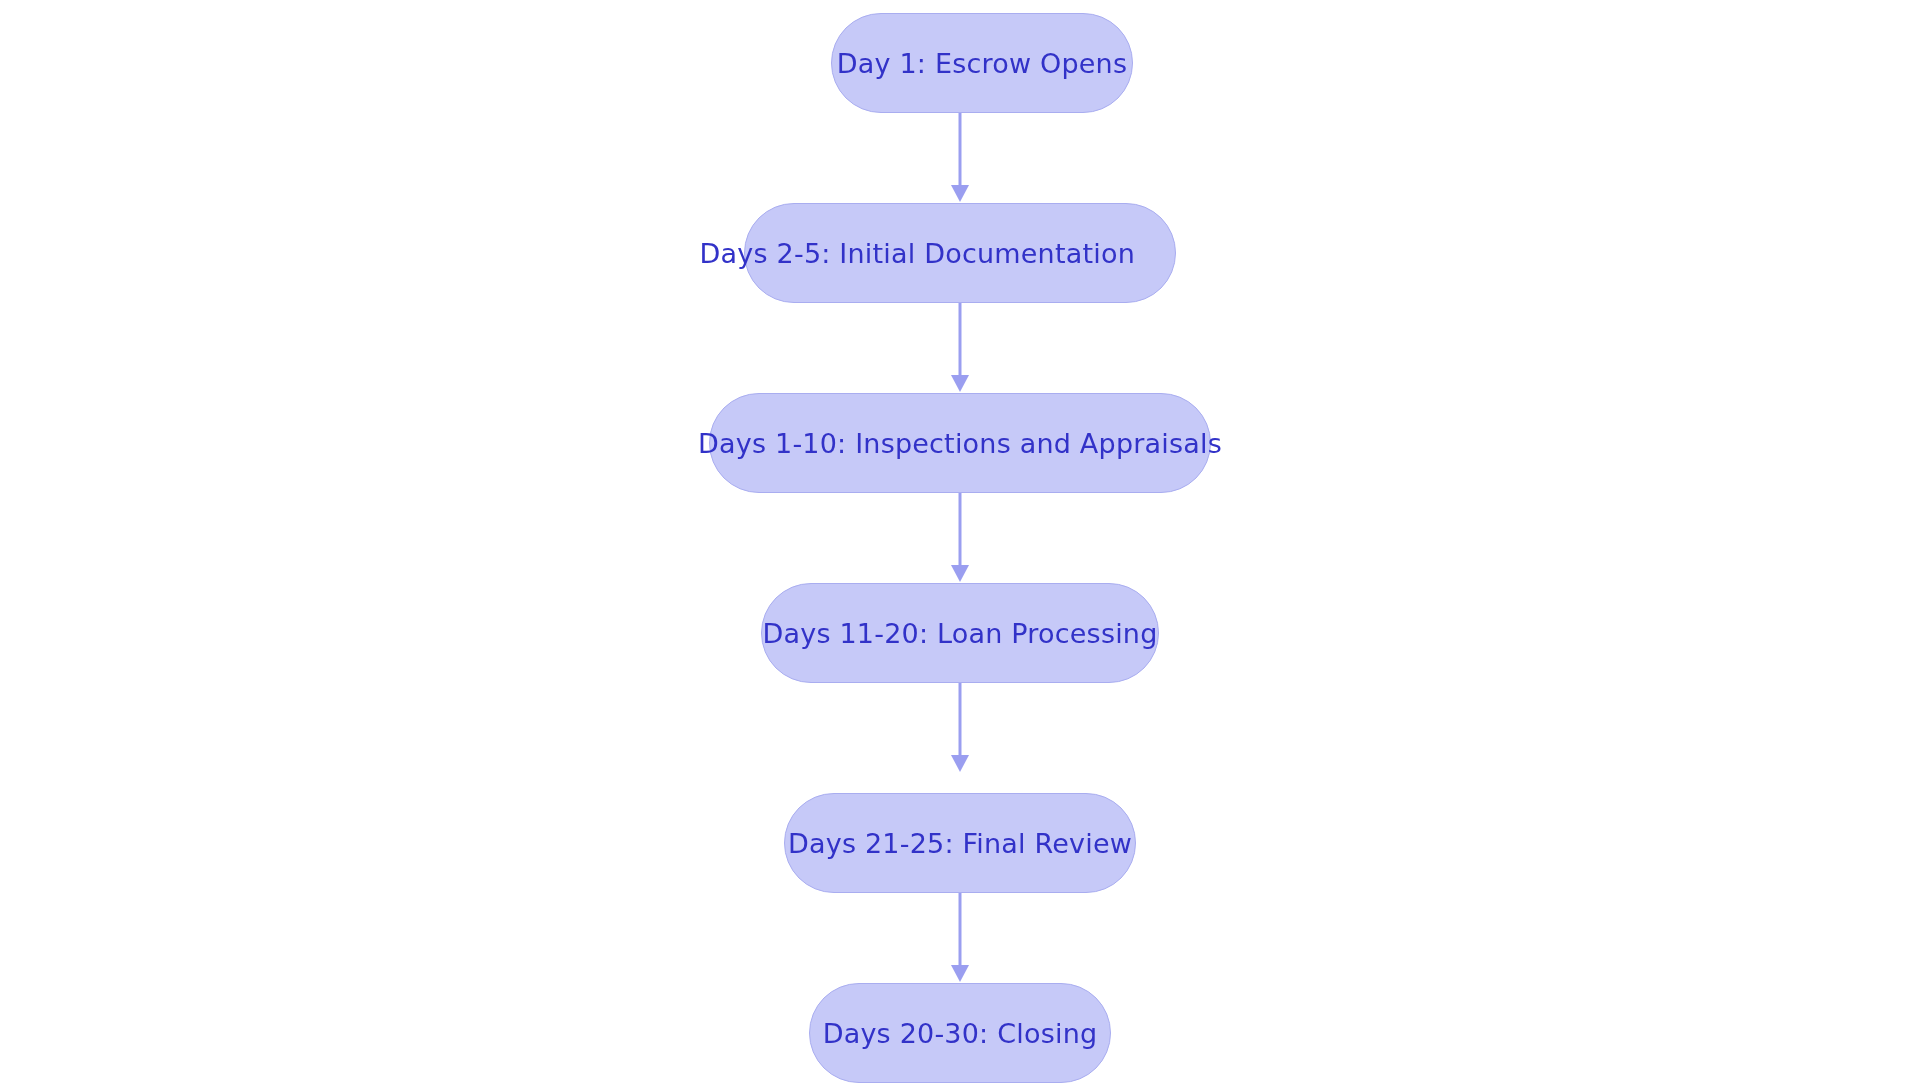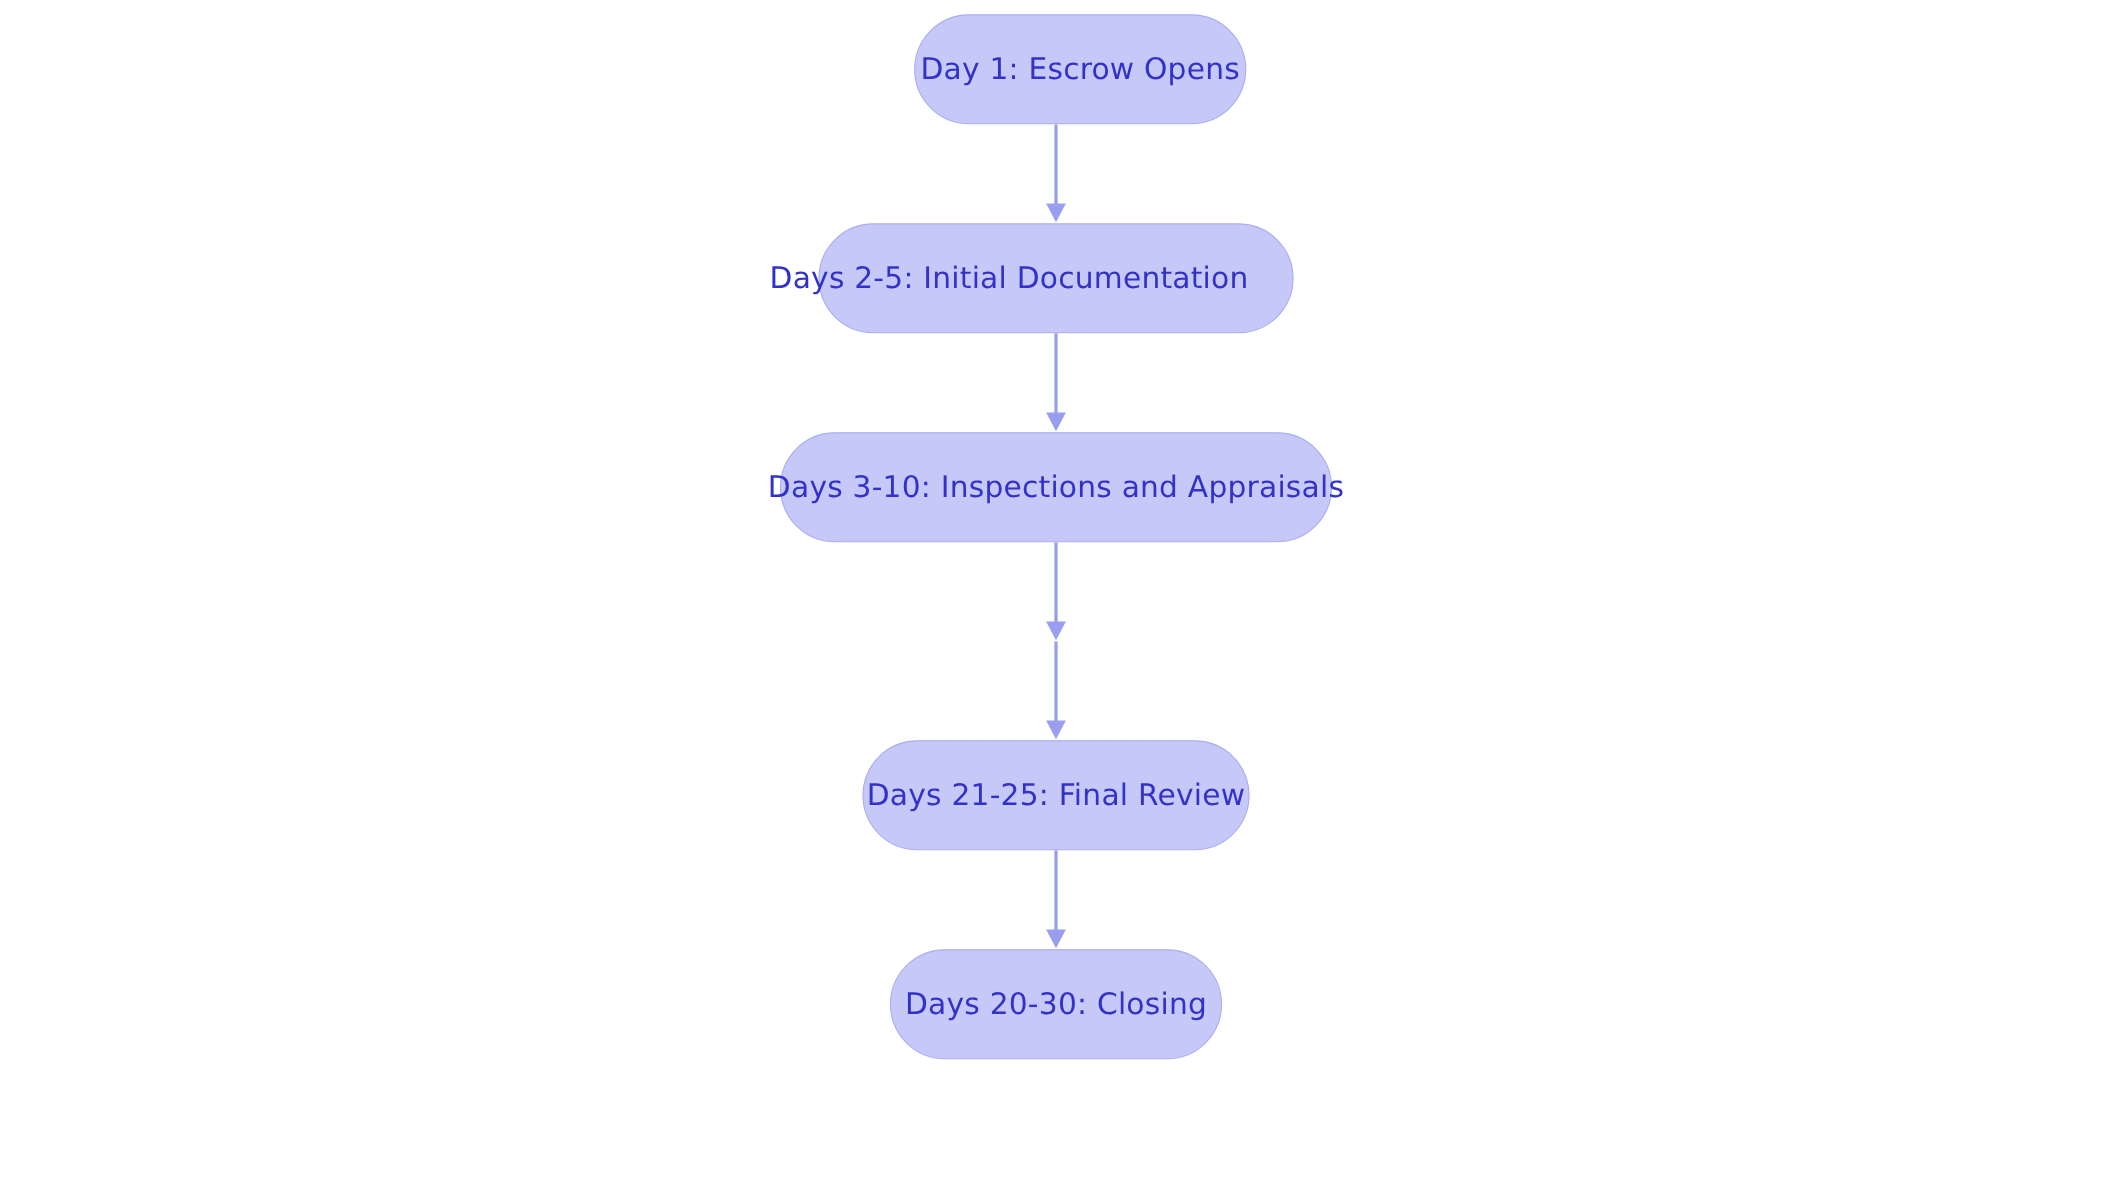--- a/index.html
+++ b/index.html
@@ -58,21 +58,21 @@
   }
   .connector svg {
     display: block;
   }
 
   
   .n0 { width: 302px; margin-left: 44px; }
   .n1 { width: 432px; justify-content: flex-end; }
   .n2 { width: 502px; }
   .n3 { width: 398px; }
-  .n4 { width: 352px; }
+  .n4 { width: 352px; margin-top: 20px; }
   .n5 { width: 302px; }
 
   #spacer-top { height: 13px; flex: 0 0 auto; }
 </style>
 </head>
 <body>
 
 <div id="flowchart">
 
   <div id="spacer-top"></div>
@@ -93,30 +93,33 @@
   </div>
 
   <div class="connector">
     <svg width="22" height="90" viewBox="0 0 22 90" xmlns="http://www.w3.org/2000/svg">
       <line x1="11" y1="0" x2="11" y2="74" stroke="#9a9ef0" stroke-width="3"></line>
       <polygon points="2,72 20,72 11,89" fill="#9a9ef0"></polygon>
     </svg>
   </div>
 
   <div class="flow-node n2">
-    <span class="flow-node-label">Days 3-10: Inspections and Appraisals</span>
+    <span class="flow-node-label">Days 1-10: Inspections and Appraisals</span>
   </div>
 
   <div class="connector">
     <svg width="22" height="90" viewBox="0 0 22 90" xmlns="http://www.w3.org/2000/svg">
       <line x1="11" y1="0" x2="11" y2="74" stroke="#9a9ef0" stroke-width="3"></line>
       <polygon points="2,72 20,72 11,89" fill="#9a9ef0"></polygon>
     </svg>
   </div>
 
+  <div class="flow-node n3">
+    <span class="flow-node-label">Days 11-20: Loan Processing</span>
+  </div>
 
   <div class="connector">
     <svg width="22" height="90" viewBox="0 0 22 90" xmlns="http://www.w3.org/2000/svg">
       <line x1="11" y1="0" x2="11" y2="74" stroke="#9a9ef0" stroke-width="3"></line>
       <polygon points="2,72 20,72 11,89" fill="#9a9ef0"></polygon>
     </svg>
   </div>
 
   <div class="flow-node n4">
     <span class="flow-node-label">Days 21-25: Final Review</span>

